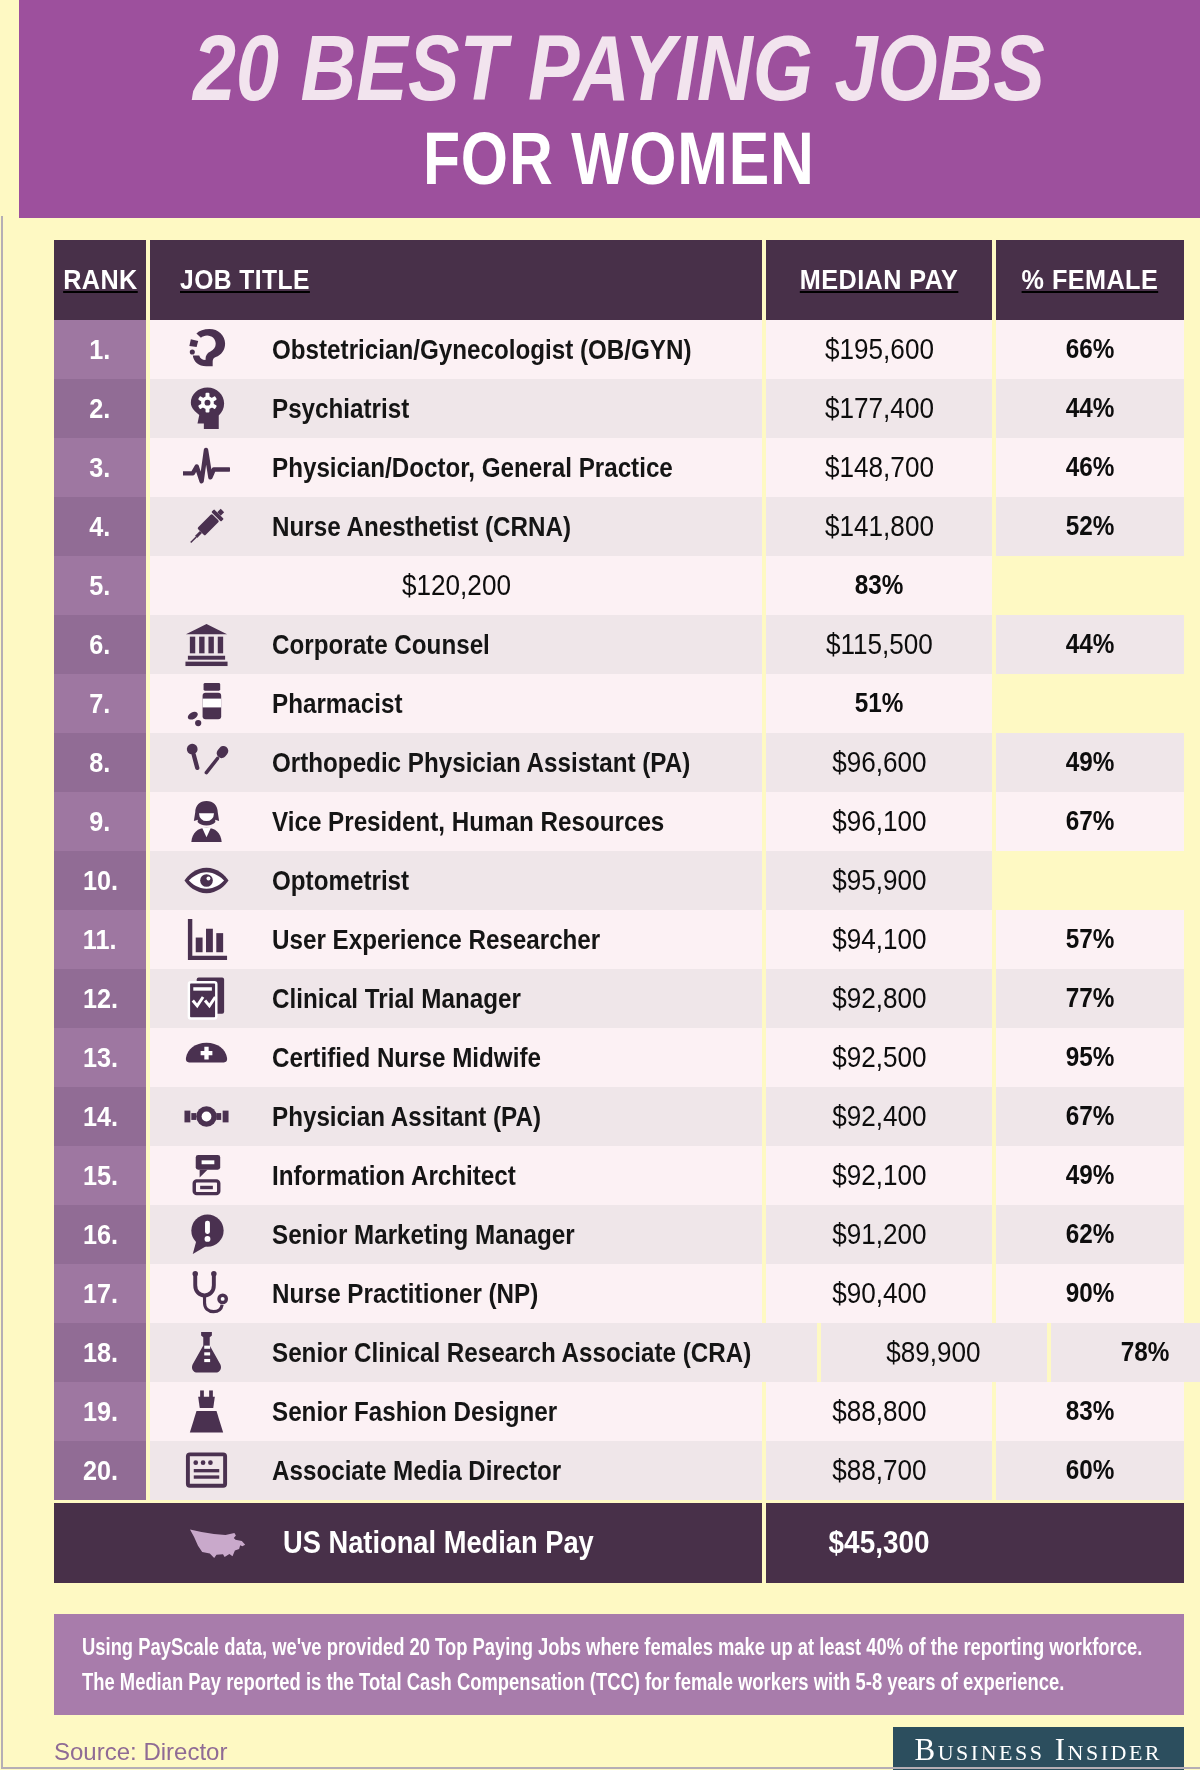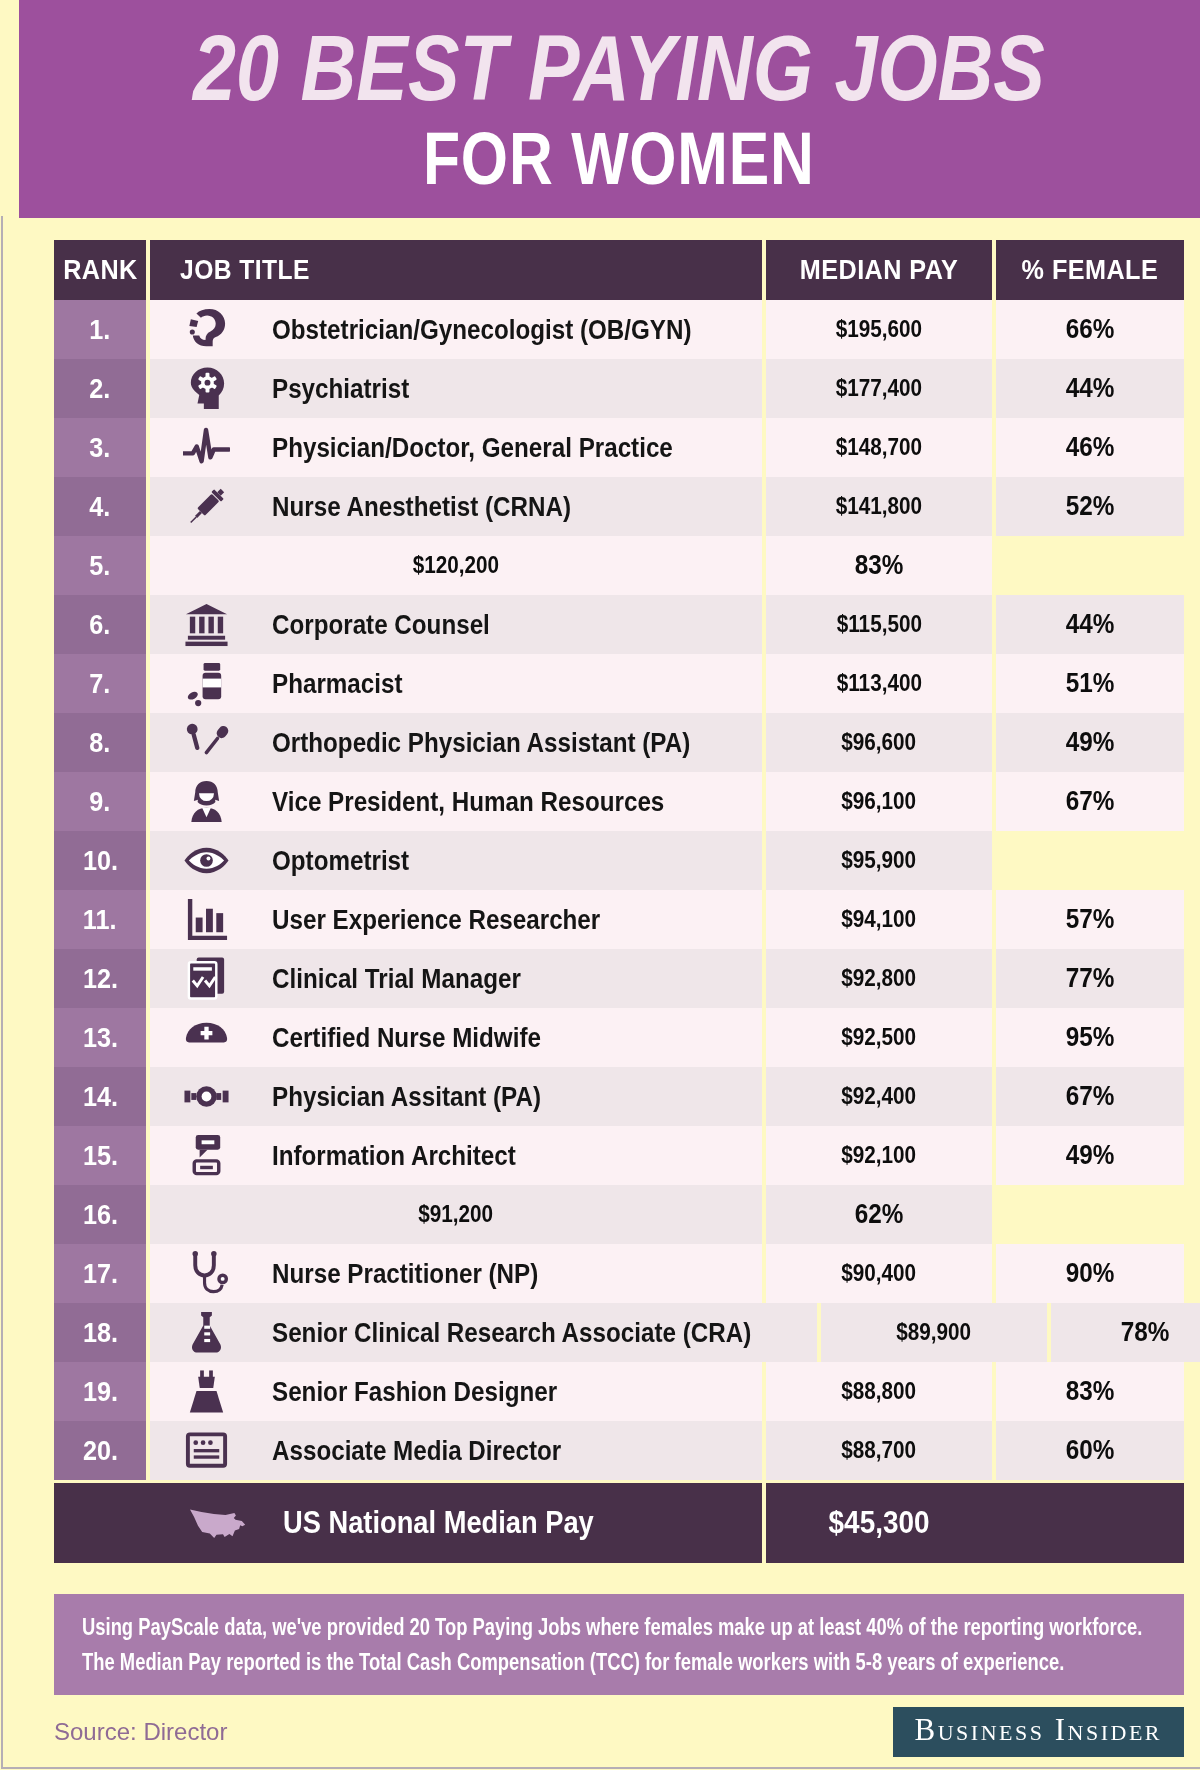--- a/index.html
+++ b/index.html
@@ -22,33 +22,33 @@
   }
   .masthead .t2 {
     font-size:74px; font-weight:700; color:#ffffff; line-height:1;
     transform:scaleX(.82); white-space:nowrap; margin-top:8px; letter-spacing:1px;
   }
   
   .table-wrap { margin:22px 35px 0 35px; }
   .thead, .trow {
     display:grid; grid-template-columns:92px 1fr 226px 188px; column-gap:4px;
   }
-  .thead { height:60px; }
+  .thead { height:80px;text-decoration:underline; }
   .thead > div {
     background:#483049; color:#fff; font-weight:700; font-size:28px;
     display:flex; align-items:center; justify-content:center; letter-spacing:.5px;
   }
   .thead .col-title { justify-content:flex-start; padding-left:30px; }
   .cx   { display:inline-block; transform:scaleX(.9); white-space:nowrap; }
   .cx-l { display:inline-block; transform:scaleX(.88); transform-origin:left center; white-space:nowrap; }
   .trow { height:59px; }
   .trow > div { display:flex; align-items:center; }
   .cell-rank   { justify-content:center; color:#ffffff; font-weight:700; font-size:28px; }
   .cell-title  { padding-left:30px; color:#151515; font-weight:700; font-size:27.5px; }
-  .cell-pay    { justify-content:center; color:#0d0d0d; font-weight:700; font-size:23px; }
+  .cell-pay    { justify-content:center; color:#0d0d0d; font-weight:400; font-size:29px; }
   .cell-female { justify-content:center; color:#0d0d0d; font-weight:700; font-size:27px; }
   #rows .trow:nth-child(odd)  .cell-rank { background:#9e77a1; }
   #rows .trow:nth-child(even) .cell-rank { background:#916c95; }
   #rows .trow:nth-child(odd)  .cell-title, #rows .trow:nth-child(odd)  .cell-pay, #rows .trow:nth-child(odd)  .cell-female { background:#fcf1f4; }
   #rows .trow:nth-child(even) .cell-title, #rows .trow:nth-child(even) .cell-pay, #rows .trow:nth-child(even) .cell-female { background:#efe6e9; }
   .icon-slot {
     width:52px; height:50px; flex:0 0 52px; margin-right:40px;
     display:flex; align-items:center; justify-content:center; color:#4a3150;
   }
   .icon-slot svg { width:47px; height:47px; }
@@ -249,23 +249,20 @@
               <svg viewBox="0 0 48 48" fill="currentColor">
                 <rect x="21" y="3" width="17" height="8" rx="1.5"></rect>
                 <path d="M23 13h13a3 3 0 0 1 3 3v21a3 3 0 0 1-3 3H23a3 3 0 0 1-3-3V16a3 3 0 0 1 3-3z"></path>
                 <rect x="20" y="19" width="19" height="9" fill="#fff"></rect>
                 <ellipse cx="10" cy="36.5" rx="5.5" ry="3.4" transform="rotate(-28 10 36.5)"></ellipse>
                 <circle cx="15.5" cy="44" r="3.2"></circle>
               </svg>
             </span>
         <span class="cx-l">Pharmacist</span>
       </div>
-      <div class="cell-pay">
-            <span class="cx">$113,400</span>
-          </div>
       <div class="cell-female">
             <span class="cx">51%</span>
           </div>
     </div>
         <div class="trow">
       <div class="cell-rank">
             <span class="cx">8.</span>
           </div>
       <div class="cell-title">
         <span class="icon-slot">
@@ -440,20 +437,31 @@
             <span class="cx">$92,100</span>
           </div>
       <div class="cell-female">
             <span class="cx">49%</span>
           </div>
     </div>
         <div class="trow">
       <div class="cell-rank">
             <span class="cx">16.</span>
           </div>
+      <div class="cell-title">
+        <span class="icon-slot">
+              <svg viewBox="0 0 48 48" fill="currentColor">
+                <circle cx="25" cy="20" r="16.5"></circle>
+                <path d="M13.5 31L10 44l13.5-8z"></path>
+                <rect x="22.5" y="10" width="5" height="13.5" rx="2.2" fill="#fff"></rect>
+                <circle cx="25" cy="28.5" r="3" fill="#fff"></circle>
+              </svg>
+            </span>
+        <span class="cx-l">Senior Marketing Manager</span>
+      </div>
       <div class="cell-pay">
             <span class="cx">$91,200</span>
           </div>
       <div class="cell-female">
             <span class="cx">62%</span>
           </div>
     </div>
         <div class="trow">
       <div class="cell-rank">
             <span class="cx">17.</span>

